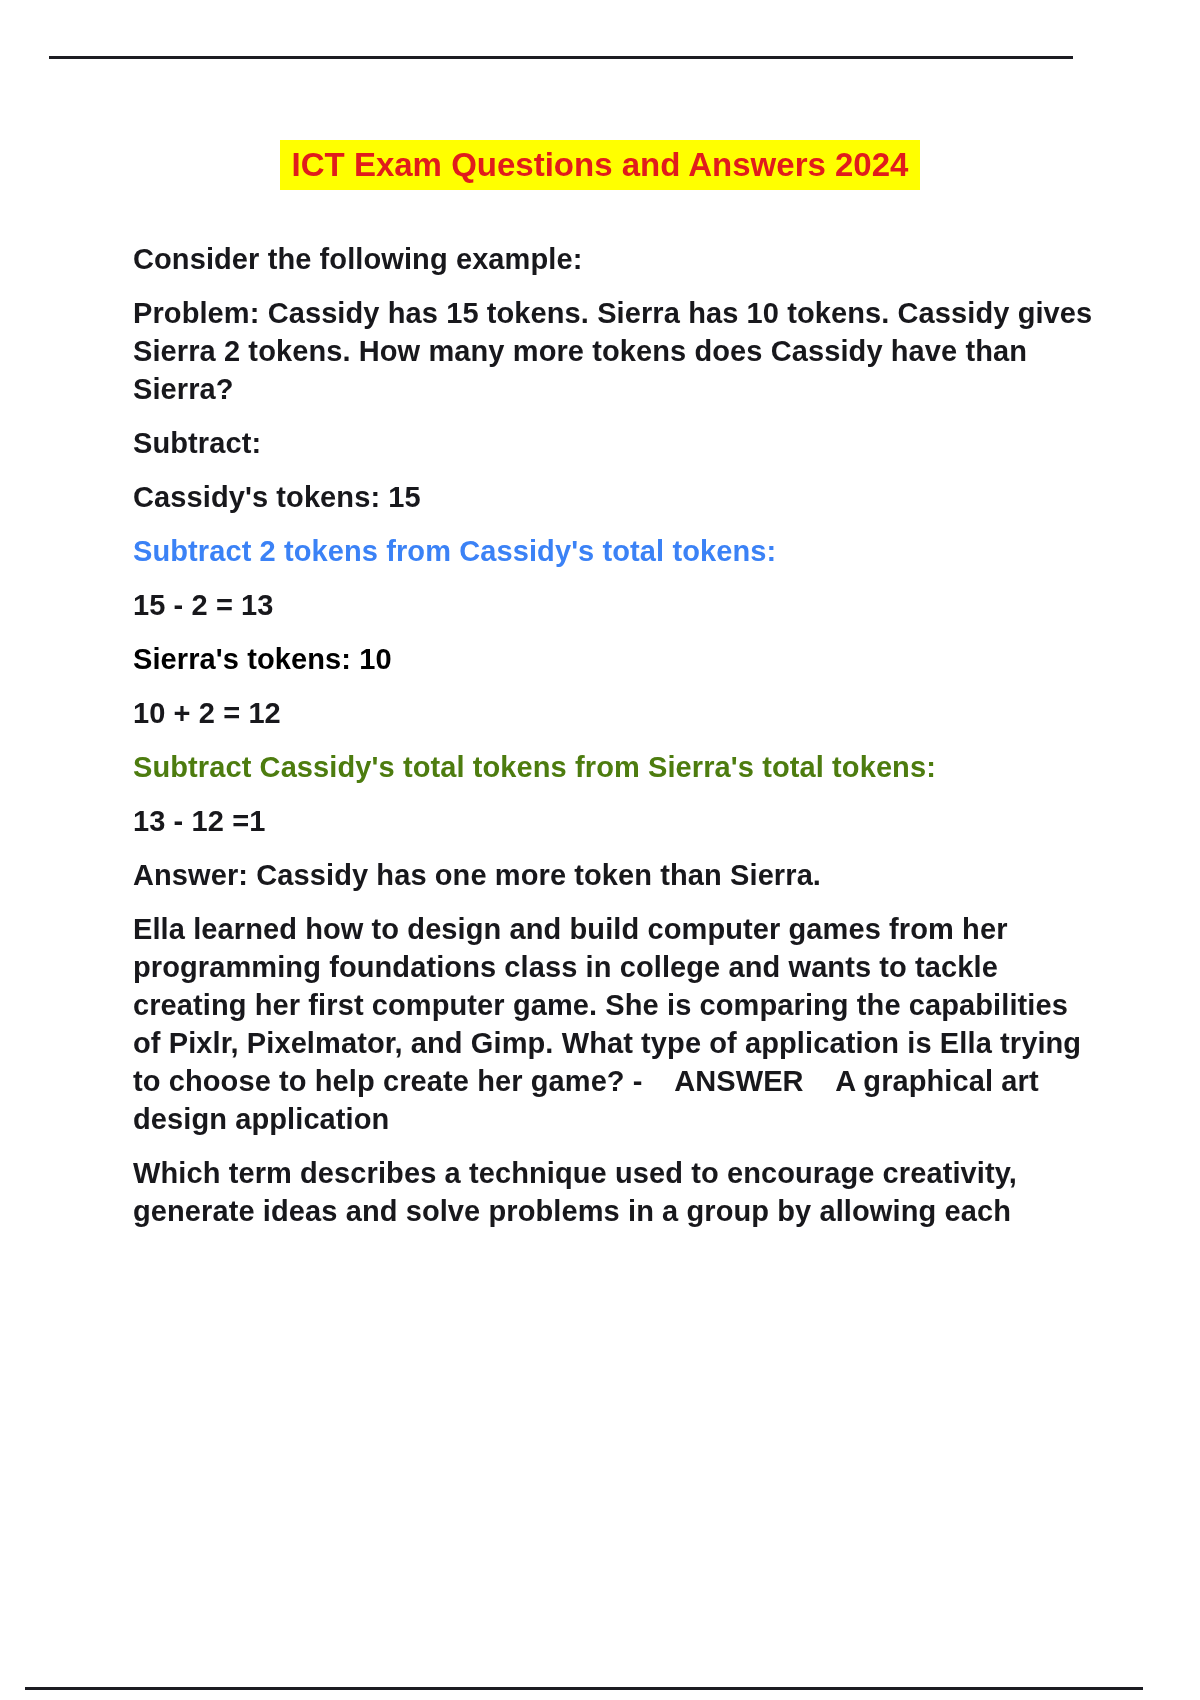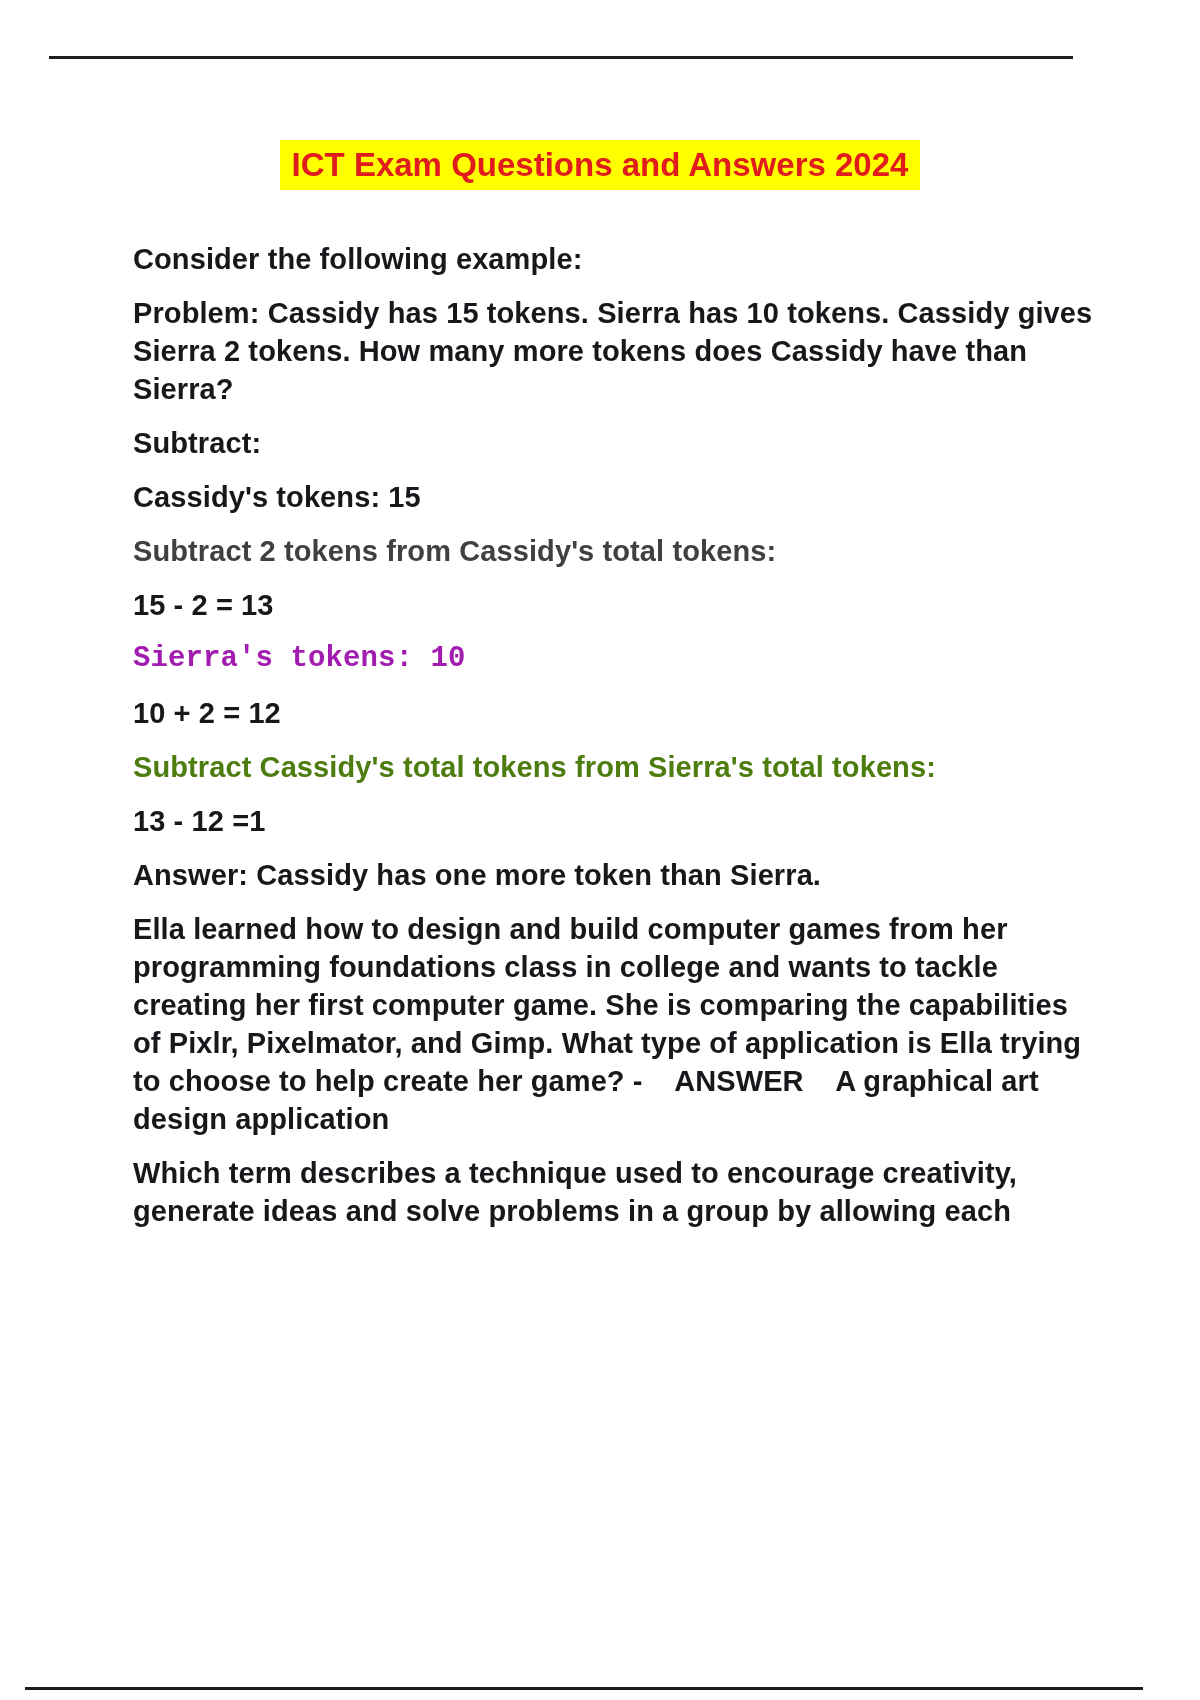--- a/index.html
+++ b/index.html
@@ -70,23 +70,23 @@
 
   <div class="title-row">
     <span class="title" style="background-color: rgb(255, 255, 0); color: rgb(224, 28, 28);">ICT Exam Questions and Answers 2024</span>
   </div>
 
   <div class="doc-body">
       <p class="para" style="color: rgb(24, 24, 28);">Consider the following example:</p>
       <p class="para" style="color: rgb(24, 24, 28);">Problem: Cassidy has 15 tokens. Sierra has 10 tokens. Cassidy gives<br>Sierra 2 tokens. How many more tokens does Cassidy have than<br>Sierra?</p>
       <p class="para" style="color: rgb(24, 24, 28);">Subtract:</p>
       <p class="para" style="color: rgb(24, 24, 28);">Cassidy's tokens: 15</p>
-      <p class="para" style="color: #404040;">Subtract 2 tokens from Cassidy's total tokens:</p>
+      <p class="para" style="color: #3b82f6;">Subtract 2 tokens from Cassidy's total tokens:</p>
       <p class="para" style="color: rgb(24, 24, 28);">15 - 2 = 13</p>
-      <p class="para" style="color: #a21caf; font-family: Liberation Mono, monospace;">Sierra's tokens: 10</p>
+      <p class="para" style="color: #000000;">Sierra's tokens: 10</p>
       <p class="para" style="color: rgb(24, 24, 28);">10 + 2 = 12</p>
       <p class="para" style="color: #4d7c0f;">Subtract Cassidy's total tokens from Sierra's total tokens:</p>
       <p class="para" style="color: rgb(24, 24, 28);">13 - 12 =1</p>
       <p class="para" style="color: rgb(24, 24, 28);">Answer: Cassidy has one more token than Sierra.</p>
       <p class="para" style="color: rgb(24, 24, 28);">Ella learned how to design and build computer games from her<br>programming foundations class in college and wants to tackle<br>creating her first computer game. She is comparing the capabilities<br>of Pixlr, Pixelmator, and Gimp. What type of application is Ella trying<br>to choose to help create her game? -    ANSWER    A graphical art<br>design application</p>
       <p class="para" style="color: rgb(24, 24, 28);">Which term describes a technique used to encourage creativity,<br>generate ideas and solve problems in a group by allowing each</p>
     </div>
 
   <div class="bottom-rule" style="background: rgb(28, 28, 34);"></div>
 </div>

